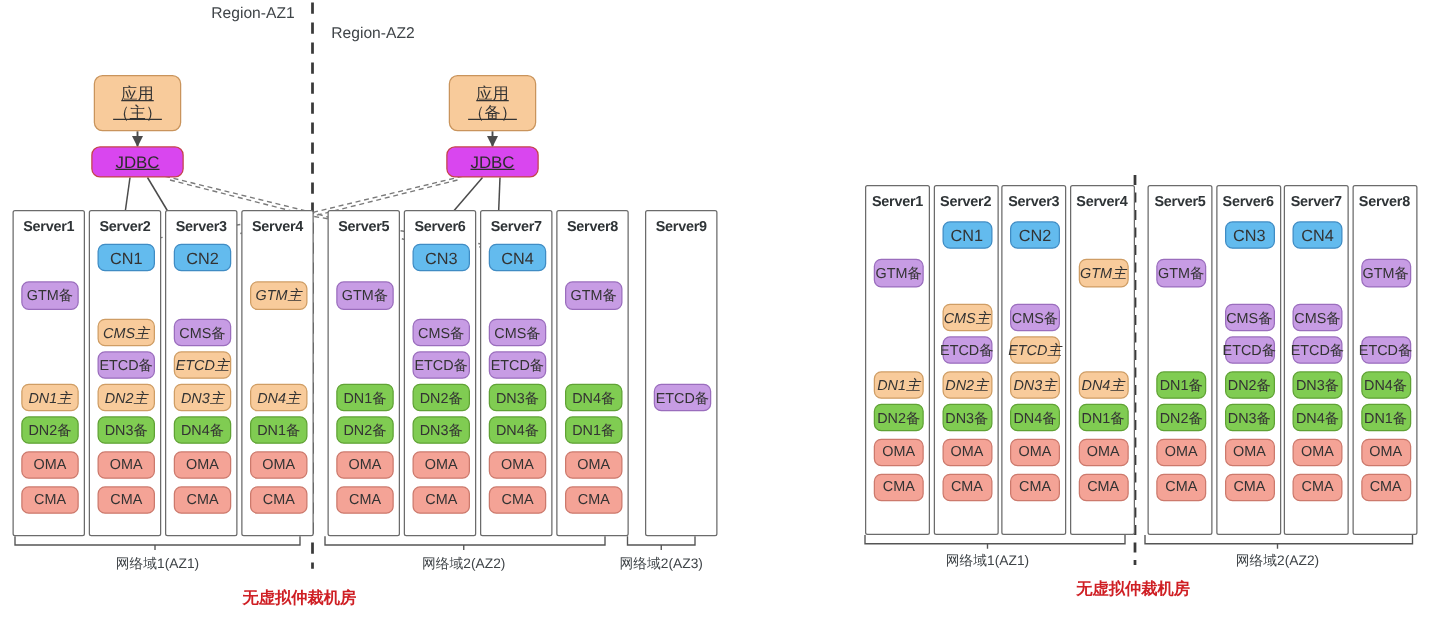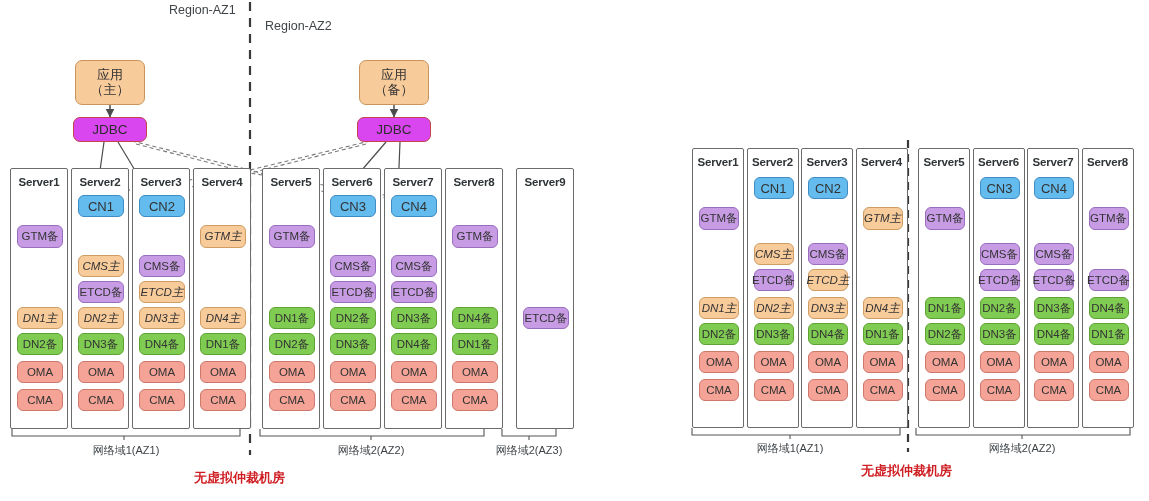--- a/index.html
+++ b/index.html
@@ -14,21 +14,21 @@
 
   
   .region-label{
     position:absolute;font-size:12.5px;color:#3f4448;white-space:nowrap;
   }
 
   
   .topbox{
     position:absolute;border-radius:7px;box-sizing:border-box;
     display:flex;flex-direction:column;align-items:center;justify-content:center;
-    font-size:13px;line-height:1.15;text-align:center;
+    font-size:13px;line-height:1.15;text-align:center;text-decoration:underline;
   }
   .app-box{
     background:#f8cb9b;border:1.3px solid #c9945c;color:#333;
   }
   .jdbc-box{
     background:#d946ef;border:1.3px solid #c4444b;color:#2d2d2d;font-size:13.5px;
   }
 
   
   .server{

